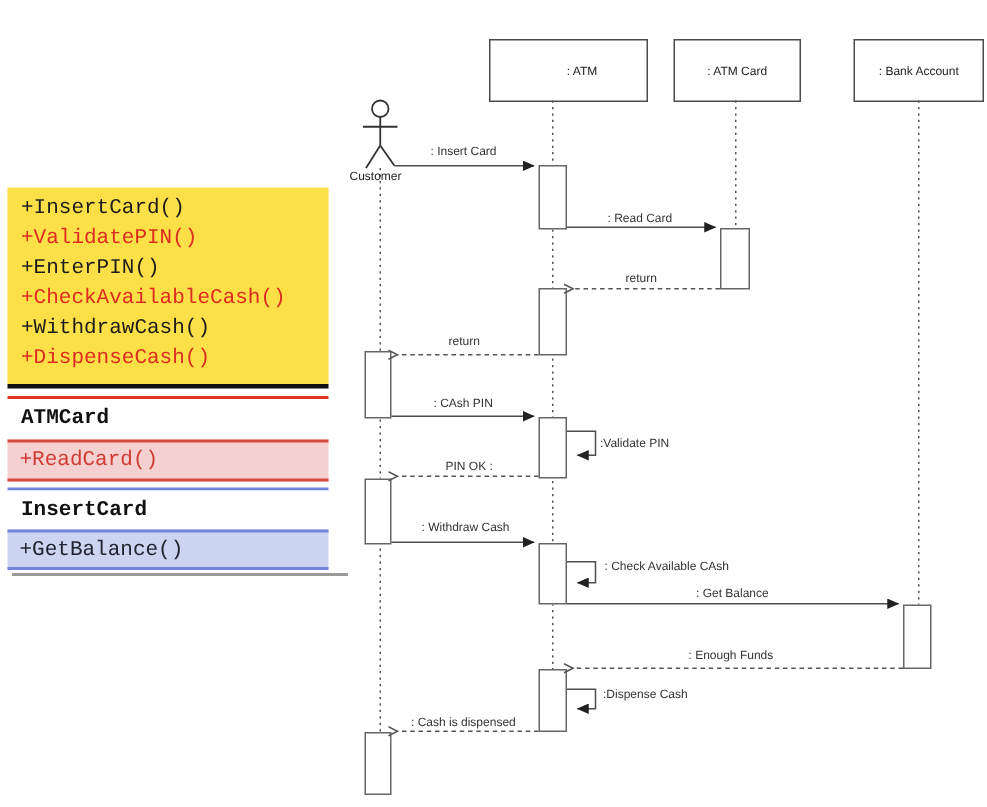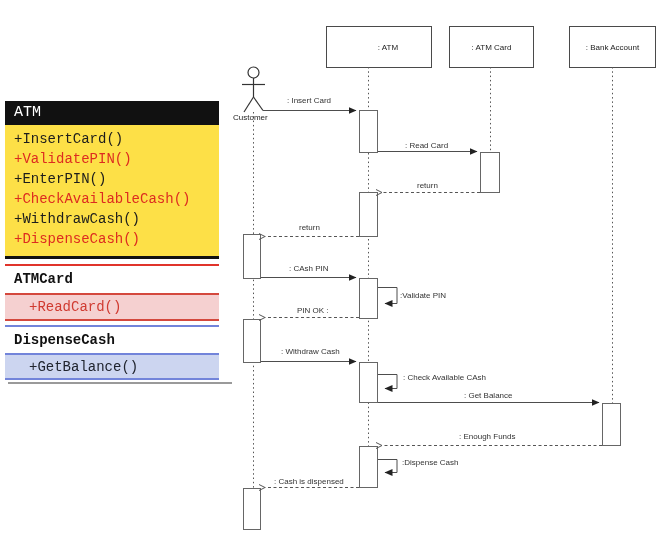--- a/index.html
+++ b/index.html
@@ -11,57 +11,56 @@
               font-size:15px;line-height:24px;padding-left:9px;}
   #atm-body{top:125px;height:131px;padding:4px 0 0 9px;
             font-family:"Liberation Mono",monospace;font-size:14px;}
   .method-row{line-height:20px;white-space:nowrap;}
   .bar{position:absolute;left:5px;width:214px;}
   .cls-title{position:absolute;left:5px;width:214px;height:26px;line-height:26px;
              font-family:"Liberation Mono",monospace;font-size:14px;font-weight:bold;
              color:#111;padding-left:9px;box-sizing:border-box;background:#fff;}
   .cls-method-box{position:absolute;left:5px;width:214px;box-sizing:border-box;
                   font-family:"Liberation Mono",monospace;font-size:14px;
-                  padding-left:24px;display:flex;align-items:center;}
+                  padding-left:8px;display:flex;align-items:center;}
   
   .obj-box{position:absolute;top:26px;height:40px;background:#fff;border:1px solid #4a4a4a;
            display:flex;align-items:center;justify-content:center;font-size:8px;color:#222;}
   .activation{position:absolute;background:#fff;border:1px solid #666;box-sizing:border-box;z-index:3;}
   .msg-label{position:absolute;font-size:8px;color:#333;white-space:nowrap;z-index:5;}
   .svg-layer{position:absolute;left:0;top:0;z-index:1;}
   .svg-top{position:absolute;left:0;top:0;z-index:4;}
   #actor-label{position:absolute;left:233px;top:113px;font-size:8px;color:#222;z-index:5;}
 </style>
 </head>
 <body>
 
 <div id="stage">
 
-  <div class="cls" id="atm-header" style="background:#111;">ATM</div>
 
   <div class="cls" id="atm-body" style="background:#fde047;">
     <div class="method-row" style="color: rgb(28, 28, 28);">+InsertCard()</div>
     <div class="method-row" style="color: rgb(221, 43, 32);">+ValidatePIN()</div>
     <div class="method-row" style="color: rgb(28, 28, 28);">+EnterPIN()</div>
     <div class="method-row" style="color: rgb(221, 43, 32);">+CheckAvailableCash()</div>
     <div class="method-row" style="color: rgb(28, 28, 28);">+WithdrawCash()</div>
     <div class="method-row" style="color: rgb(221, 43, 32);">+DispenseCash()</div>
   </div>
 
   <div class="bar" style="top:256px;height:3px;background:#111;"></div>
   <div class="bar" style="top:264px;height:2px;background:#e0342b;"></div>
 
   <div class="cls-title" style="top:266px;">ATMCard</div>
 
   <div class="cls-method-box" style="top:293px;height:28px;background:#f5d0d0;
        border-top:2px solid #d4483d;border-bottom:2px solid #d4483d;color:#d03a30;">+ReadCard()</div>
 
   <div class="bar" style="top:325px;height:2px;background:#7284da;"></div>
 
-  <div class="cls-title" style="top:327px;">DispenseCash</div>
+  <div class="cls-title" style="top:327px;">InsertCard</div>
 
   <div class="cls-method-box" style="top:353px;height:27px;background:#ccd5f0;
        border-top:2px solid #7284da;border-bottom:2px solid #7284da;color:#20242e;">+GetBalance()</div>
 
   <div class="bar" style="top:382px;left:8px;width:224px;height:2px;background:#9a9a9a;"></div>
 
   <svg class="svg-layer" width="658" height="538">
     <g stroke="#555" stroke-width="1" stroke-dasharray="1.5 2.8">
       <line x1="253.5" y1="112" x2="253.5" y2="490"></line>
       <line x1="368.5" y1="67" x2="368.5" y2="488"></line>

